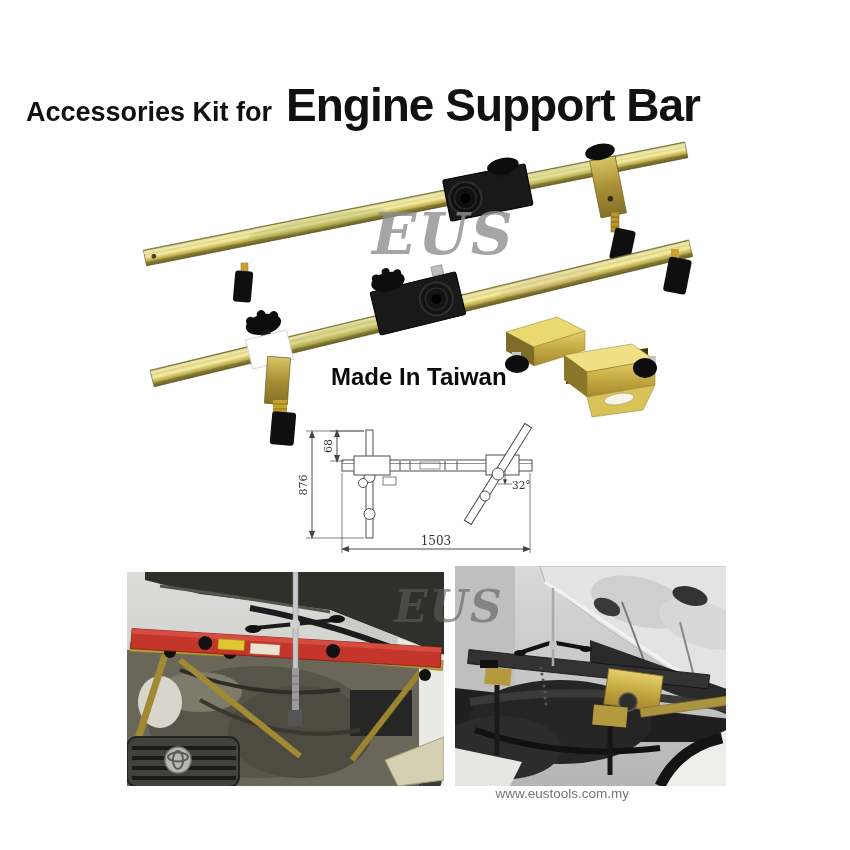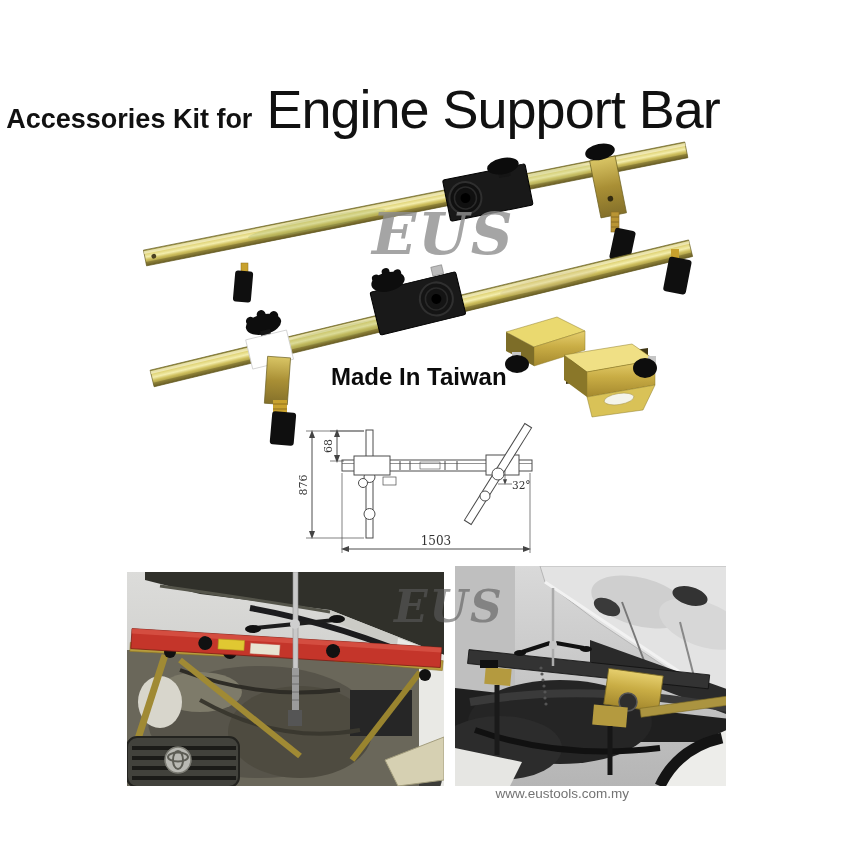--- a/index.html
+++ b/index.html
@@ -7,21 +7,21 @@
     position:relative;width:726px;height:850px;background:#ffffff;overflow:hidden;
     font-family:"Liberation Sans",sans-serif;
     border-radius:21px;
   }
   .title-row{
     position:absolute;top:78px;left:0;right:0;
     display:flex;justify-content:center;align-items:baseline;gap:14px;
     color:#111;white-space:nowrap;
   }
   .title-prefix{font-size:27px;font-weight:bold;letter-spacing:0px;}
-  .title-main{font-size:54px;font-weight:normal;letter-spacing:-1px;}
+  .title-main{font-size:46px;font-weight:bold;letter-spacing:-1px;}
   .footer-url{
     position:absolute;top:786px;right:97px;font-size:13.5px;color:#737373;
   }
   svg{position:absolute;left:0;top:0;}
   svg text{user-select:none;}
 </style>
 </head>
 <body>
 
 <div class="canvas">

